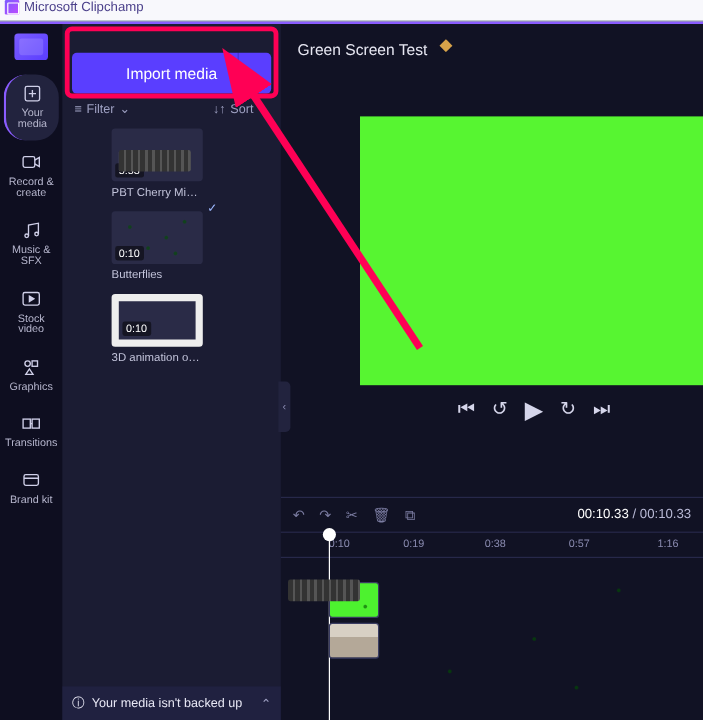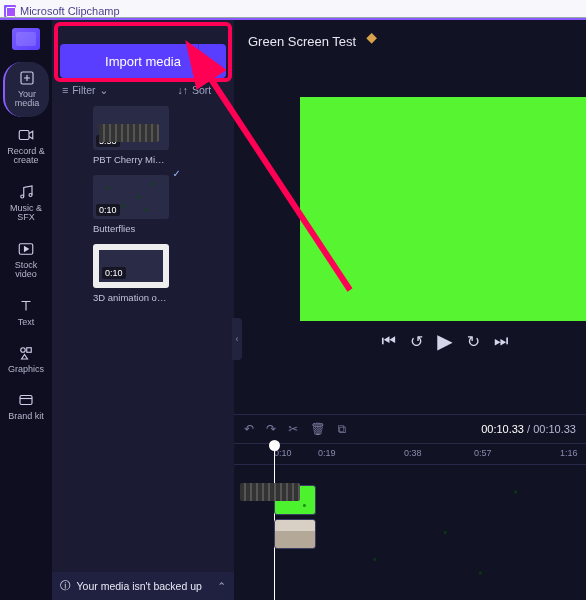--- a/index.html
+++ b/index.html
@@ -1,19 +1,19 @@
 <!DOCTYPE html>
 <html><head>
 <meta charset="utf-8">
 <style>
   * { box-sizing: border-box; margin: 0; padding: 0; font-family: "Segoe UI", Arial, sans-serif; }
   body { background: #0f0f1f; color: #d0d0e0; width: 586px; height: 600px; overflow: hidden; position: relative; }
 
   
-  .titlebar { height: 18px; background: #f8f8fc; color: #4a3f8a; font-size: 11px; display: flex; align-items: flex-end; padding: 0 4px; border-bottom: 1px solid #9aa; }
+  .titlebar { height: 18px; background: #f8f8fc; color: #4a3f8a; font-size: 11px; display: flex; align-items: flex-start; padding: 0 4px; border-bottom: 1px solid #9aa; }
   .titlebar .logo { width: 12px; height: 12px; background: linear-gradient(135deg,#7a5cff,#c04aff); margin-right: 4px; border-radius: 1px; position: relative; }
   .titlebar .logo::before { content:""; position:absolute; top:2px; left:2px; width:8px; height:8px; border:1px solid #fff; border-radius:1px; }
   .accentbar { height: 2px; background: #8a5cff; }
 
   
   .app { display: flex; height: 580px; background: #15162a; }
 
   
   .sidebar { width: 52px; background: #0e0e20; display: flex; flex-direction: column; align-items: center; padding-top: 4px; gap: 2px; }
   .logo-main { width: 28px; height: 22px; margin: 4px 0 10px 0; background: linear-gradient(135deg,#7a5cff,#5a3eff); border-radius: 3px; position: relative; }
@@ -132,34 +132,36 @@
           <svg viewBox="0 0 24 24">
             <rect x="3" y="5" width="18" height="14" rx="2"></rect>
             <path d="M10 9l5 3-5 3z" fill="#cfcfe8"></path>
           </svg>
         </span>
       <span class="lbl">Stock video</span>
     </div>
     <div class="side-item">
       <span class="ic">
           <svg viewBox="0 0 24 24">
-            <path d="M6 6h12M12 6v12"></path>
-          </svg>
-        </span>
-      <span class="lbl">Text</span>
-    </div>
-    <div class="side-item">
-      <span class="ic">
-          <svg viewBox="0 0 24 24">
             <circle cx="8" cy="8" r="3"></circle>
             <rect x="13" y="5" width="6" height="6"></rect>
             <path d="M6 20l4-6 4 6z"></path>
           </svg>
         </span>
       <span class="lbl">Graphics</span>
+    </div>
+    <div class="side-item">
+      <span class="ic">
+          <svg viewBox="0 0 24 24">
+            <rect x="3" y="7" width="8" height="10"></rect>
+            <rect x="13" y="7" width="8" height="10"></rect>
+            <path d="M11 12h2"></path>
+          </svg>
+        </span>
+      <span class="lbl">Transitions</span>
     </div>
     <div class="side-item">
       <span class="ic">
           <svg viewBox="0 0 24 24">
             <rect x="4" y="6" width="16" height="12" rx="2"></rect>
             <path d="M4 10h16"></path>
           </svg>
         </span>
       <span class="lbl">Brand kit</span>
     </div>
@@ -246,24 +248,24 @@
         <span>✂</span>
         <span>🗑</span>
         <span>⧉</span>
         <span class="spacer"></span>
         <span class="time">
           <span class="cur">00:10.33</span> / <span>00:10.33</span>
         </span>
       </div>
       <div class="tl-ruler">
         <span class="tick" style="left:40px">0:10</span>
-        <span class="tick" style="left:84px">0:19</span>
+        <span class="tick" style="left:102px">0:19</span>
         <span class="tick" style="left:170px">0:38</span>
         <span class="tick" style="left:240px">0:57</span>
-        <span class="tick" style="left:326px">1:16</span>
+        <span class="tick" style="left:314px">1:16</span>
         <div class="playhead"></div>
       </div>
       <div class="tl-body">
         <div class="clip tg-butter"></div>
         <div class="clip tg-keyboard"></div>
       </div>
     </div>
   </div>
 </div>
 

